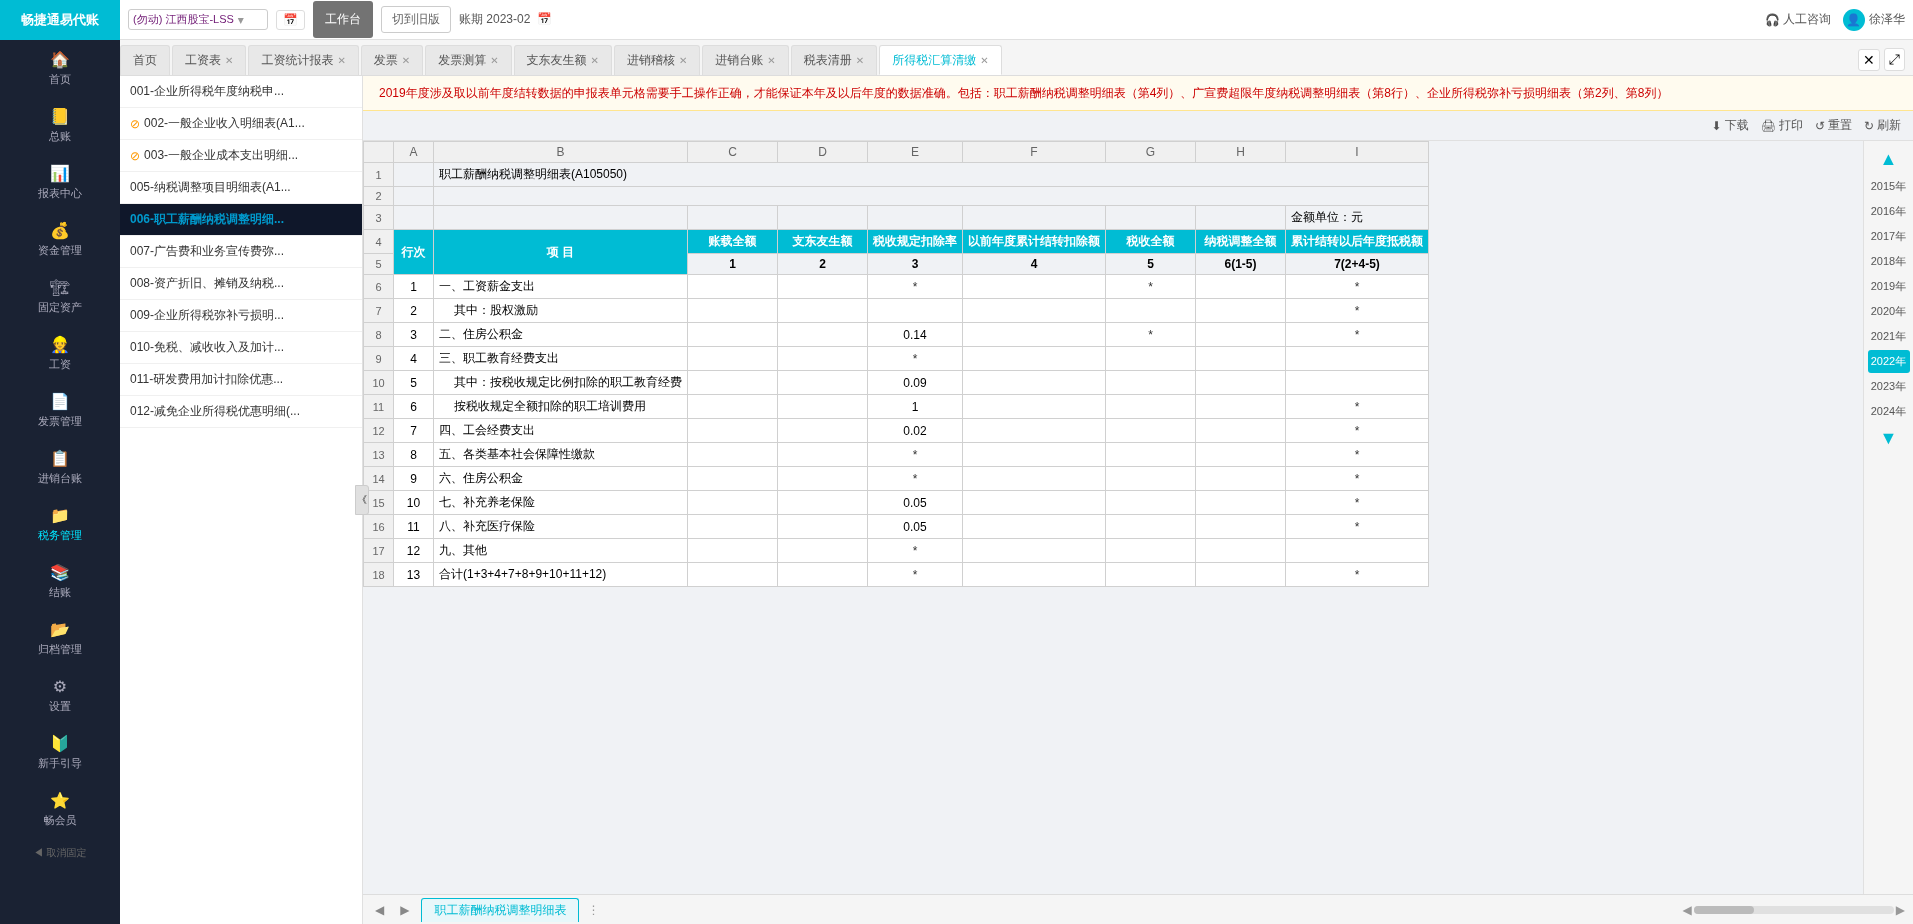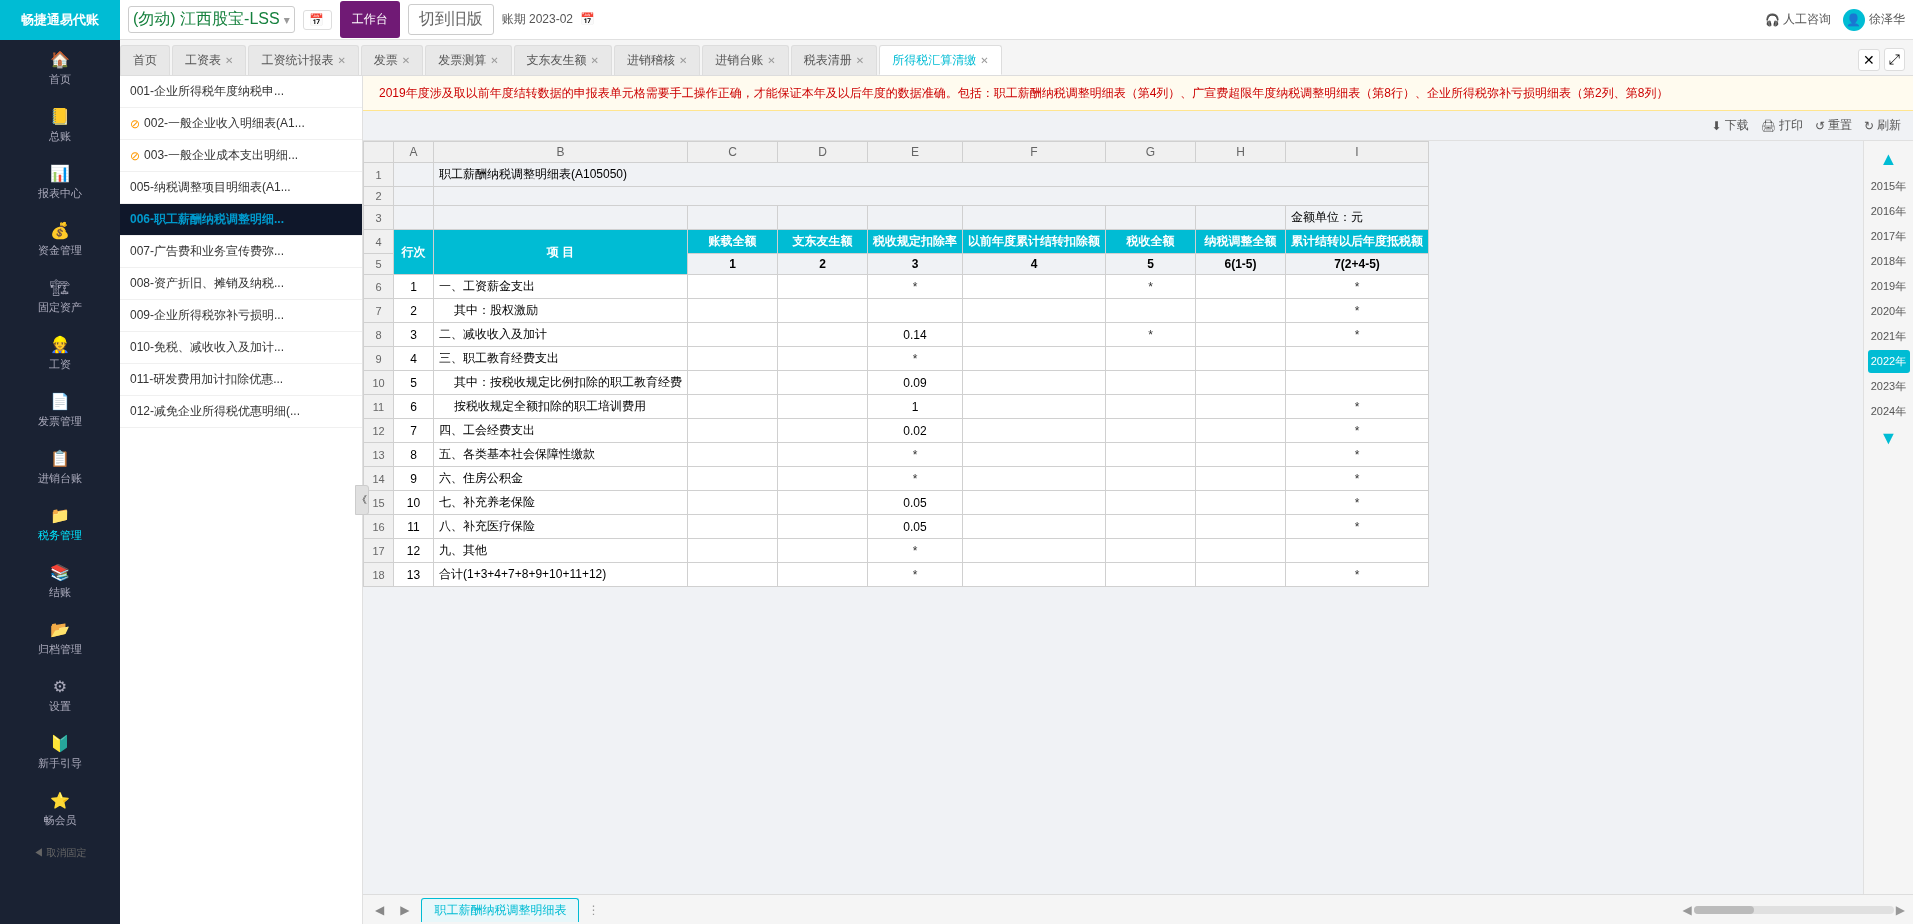--- a/index.html
+++ b/index.html
@@ -14,22 +14,22 @@
     .sidebar-footer { padding: 8px; text-align: center; color: #666; font-size: 10px; cursor: pointer; }
 
     
     .main-area { flex: 1; display: flex; flex-direction: column; overflow: hidden; }
 
     
     .topbar { height: 40px; background: white; display: flex; align-items: center; padding: 0 8px; border-bottom: 1px solid #e0e0e0; gap: 8px; }
     .company-selector { border: 1px solid #ccc; border-radius: 3px; padding: 2px 4px; font-size: 12px; display: flex; align-items: center; gap: 4px; cursor: pointer; min-width: 140px; background: white; }
     .company-selector .chevron { color: #999; }
     .icon-btn { border: 1px solid #ddd; background: white; border-radius: 3px; padding: 2px 6px; cursor: pointer; font-size: 12px; }
-    .btn-workbench { background: #701a75; color: white; border: none; border-radius: 3px; padding: 10px 12px; cursor: pointer; font-size: 12px; }
-    .btn-old { background: white; color: #666; border: 1px solid #ccc; border-radius: 3px; padding: 4px 10px; cursor: pointer; font-size: 16px; }
+    .btn-workbench { background: #737373; color: white; border: none; border-radius: 3px; padding: 10px 12px; cursor: pointer; font-size: 12px; }
+    .btn-old { background: white; color: #666; border: 1px solid #ccc; border-radius: 3px; padding: 4px 10px; cursor: pointer; font-size: 12px; }
     .topbar-right { margin-left: auto; display: flex; align-items: center; gap: 12px; color: #555; font-size: 12px; }
     .topbar-right .user-service { display: flex; align-items: center; gap: 3px; cursor: pointer; }
 
     
     .tabbar { height: 36px; background: #f5f5f5; display: flex; align-items: flex-end; padding: 0 0 0 0; border-bottom: 1px solid #ddd; overflow-x: auto; }
     .tab { height: 30px; padding: 0 12px; display: flex; align-items: center; gap: 4px; cursor: pointer; font-size: 12px; color: #555; background: #e8e8e8; border: 1px solid #ddd; border-bottom: none; margin-right: 2px; border-radius: 3px 3px 0 0; white-space: nowrap; }
     .tab.active { background: white; color: #00bcd4; border-bottom: 1px solid white; z-index: 1; }
     .tab .close-x { color: #999; font-size: 10px; }
     .tabbar-end { display: flex; align-items: center; margin-left: auto; gap: 4px; padding: 0 8px; padding-bottom: 4px; }
     .tabbar-end .icon-btn { font-size: 14px; padding: 2px 4px; }
@@ -149,21 +149,21 @@
   </div>
   <div class="sidebar-footer">
     ◀ <span>取消固定</span>
   </div>
 </div>
 
 <div class="main-area">
 
   <div class="topbar">
     <div class="company-selector">
-      <span style="font-size:16px;color:#15803d;">(勿动) 江西股宝-LSS</span>
+      <span style="font-size:11px;color:#701a75;">(勿动) 江西股宝-LSS</span>
       <span class="chevron">▾</span>
     </div>
     <button class="icon-btn">📅</button>
     <button class="btn-workbench">工作台</button>
     <button class="btn-old">切到旧版</button>
     <span style="font-size:12px;color:#555;">
       <span>账期</span>
       <span style="margin-left:0;">2023-02</span>
       <span style="margin-left:4px;cursor:pointer;">📅</span>
     </span>
@@ -381,21 +381,21 @@
                 <td contenteditable="false" style=""></td>
                 <td contenteditable="false" style=""></td>
                 <td contenteditable="false" style=""></td>
                 <td contenteditable="false" style=""></td>
                 <td contenteditable="false" style=""></td>
                 <td class="star center">*</td>
               </tr>
               <tr class="data-row">
                 <td class="row-num-col">8</td>
                 <td class="center">3</td>
-                <td>二、减收收入及加计</td>
+                <td>二、住房公积金</td>
                 <td contenteditable="false" style=""></td>
                 <td contenteditable="false" style=""></td>
                 <td class="center">0.14</td>
                 <td contenteditable="false" style=""></td>
                 <td class="star center">*</td>
                 <td contenteditable="false" style=""></td>
                 <td class="star center">*</td>
               </tr>
               <tr class="data-row">
                 <td class="row-num-col">9</td>

